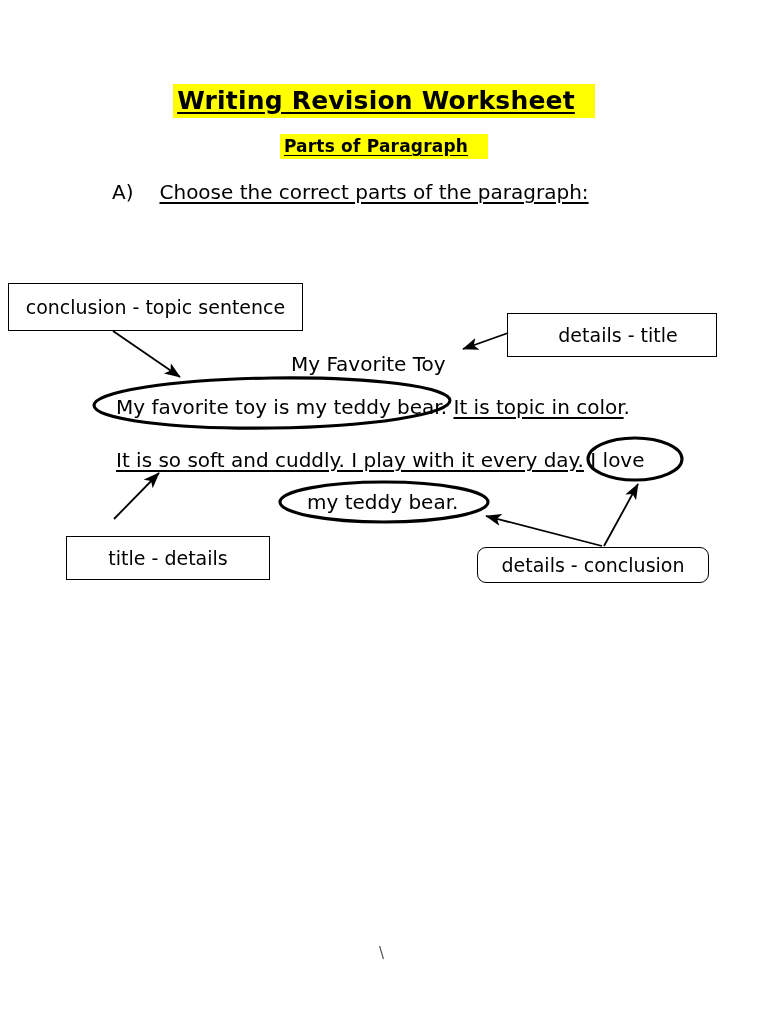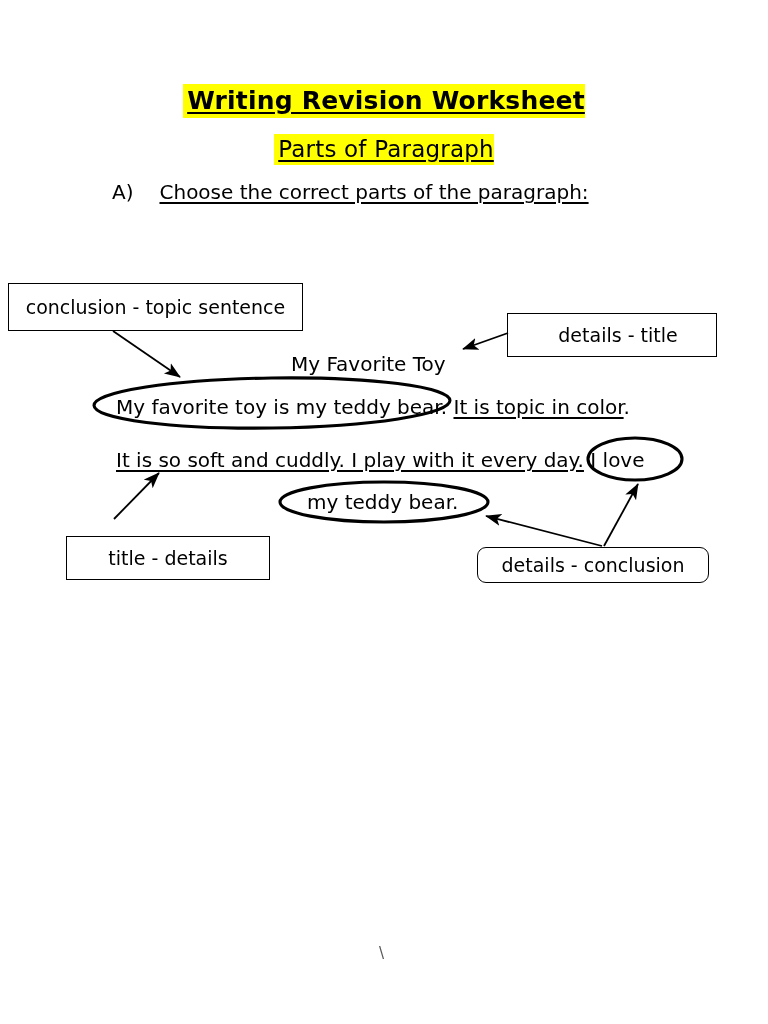--- a/index.html
+++ b/index.html
@@ -23,33 +23,33 @@
     position: absolute;
     text-align: center;
     width: 100%;
     left: 0;
   }
   .hl {
     background: #FFFF00;
     color: #000000;
     text-decoration: underline;
     text-underline-offset: 3px;
-    padding: 2px 0 3px 4px;
+    padding: 2px 20px 3px 4px;
     white-space: nowrap;
   }
   #doc-title { top: 86px; }
   #doc-title .hl {
     font-size: 25px;
     font-weight: 600;
     letter-spacing: 0.2px;
   }
   #doc-subtitle { top: 136px; }
   #doc-subtitle .hl {
-    font-size: 23px;
-    font-weight: 400;
+    font-size: 17px;
+    font-weight: 700;
     letter-spacing: 0.2px;
   }
 
   
   #instruction {
     position: absolute;
     top: 180px;
     left: 112px;
     font-size: 20px;
     color: #000;

